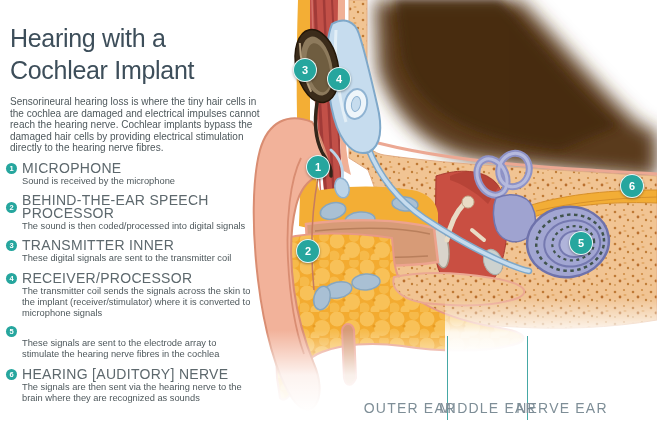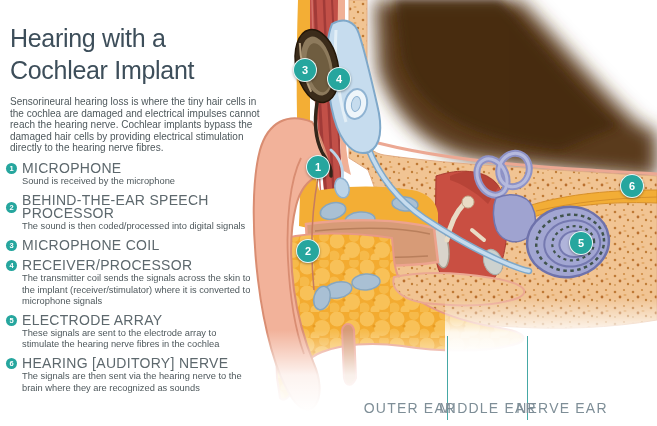--- a/index.html
+++ b/index.html
@@ -210,34 +210,34 @@
     <div class="step">
       <div class="step-head">
         <span class="step-num">2</span>
         <span class="step-heading">BEHIND-THE-EAR SPEECH PROCESSOR</span>
       </div>
       <div class="step-desc">The sound is then coded/processed into digital signals</div>
     </div>
     <div class="step">
       <div class="step-head">
         <span class="step-num">3</span>
-        <span class="step-heading">MICROPHONE COIL</span>
-      </div>
+        <span class="step-heading">TRANSMITTER INNER</span>
+      </div>
+      <div class="step-desc">These digital signals are sent to the transmitter coil</div>
     </div>
     <div class="step">
       <div class="step-head">
         <span class="step-num">4</span>
         <span class="step-heading">RECEIVER/PROCESSOR</span>
       </div>
       <div class="step-desc">The transmitter coil sends the signals across the skin to the implant (receiver/stimulator) where it is converted to microphone signals</div>
     </div>
     <div class="step">
       <div class="step-head">
         <span class="step-num">5</span>
-        <span class="step-heading">ELECTRODE ARRAY</span>
       </div>
       <div class="step-desc">These signals are sent to the electrode array to stimulate the hearing nerve fibres in the cochlea</div>
     </div>
     <div class="step">
       <div class="step-head">
         <span class="step-num">6</span>
         <span class="step-heading">HEARING [AUDITORY] NERVE</span>
       </div>
       <div class="step-desc">The signals are then sent via the hearing nerve to the brain where they are recognized as sounds</div>
     </div>

